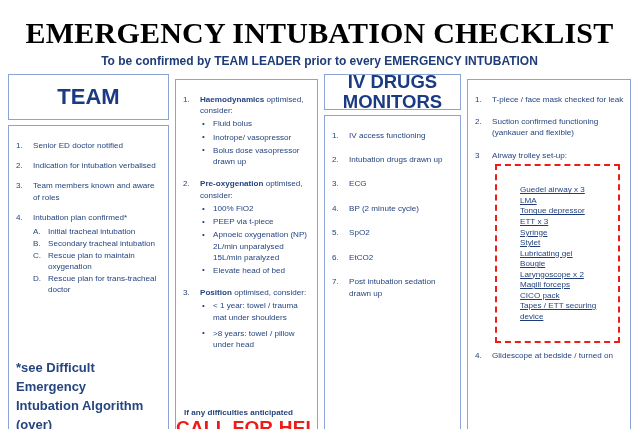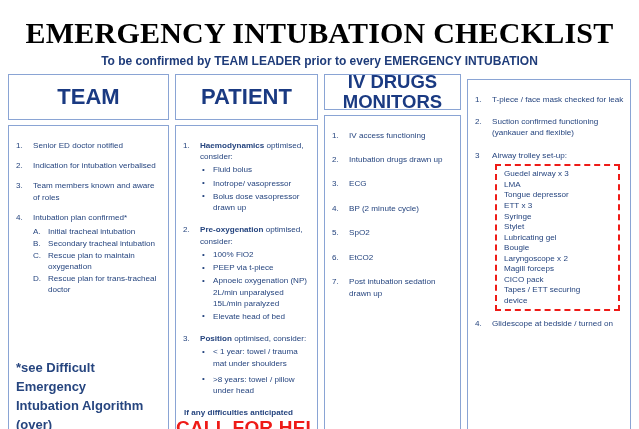--- a/index.html
+++ b/index.html
@@ -200,22 +200,23 @@
 
   
   .trolley-box {
     border: 2.5px dashed #ee1b17;
     margin: 3px 4px 4px 20px;
     padding: 3px 4px 3px 7px;
     box-sizing: border-box;
   }
   ul.plain {
     list-style: none;
-    margin: 0;
+    margin: 16px;
     padding: 0;
+    text-decoration: underline;
   }
   ul.plain > li {
     font-size: 8.1px;
     line-height: 1.30;
     color: #26457f;
   }
 </style>
 </head>
 <body>
 
@@ -268,23 +269,20 @@
           </li>
         </ol>
         <div class="footnote">
           <div>*see Difficult Emergency</div>
           <div>Intubation Algorithm (over)</div>
         </div>
       </div>
     </div>
 
     <div class="col col-patient">
-      <div class="head-box">
-        <div class="head-text">PATIENT</div>
-      </div>
       <div class="body-box">
         <ol class="nlist">
 
           <li style="margin-bottom:11px;">
             <span class="num">1.</span>
             <span class="lead">Haemodynamics</span><span> optimised, consider:</span>
             <ul class="blist">
               <li><span class="dot">•</span><span>Fluid bolus</span></li>
               <li><span class="dot">•</span><span>Inotrope/ vasopressor</span></li>
               <li><span class="dot">•</span><span>Bolus dose vasopressor drawn up</span></li>

